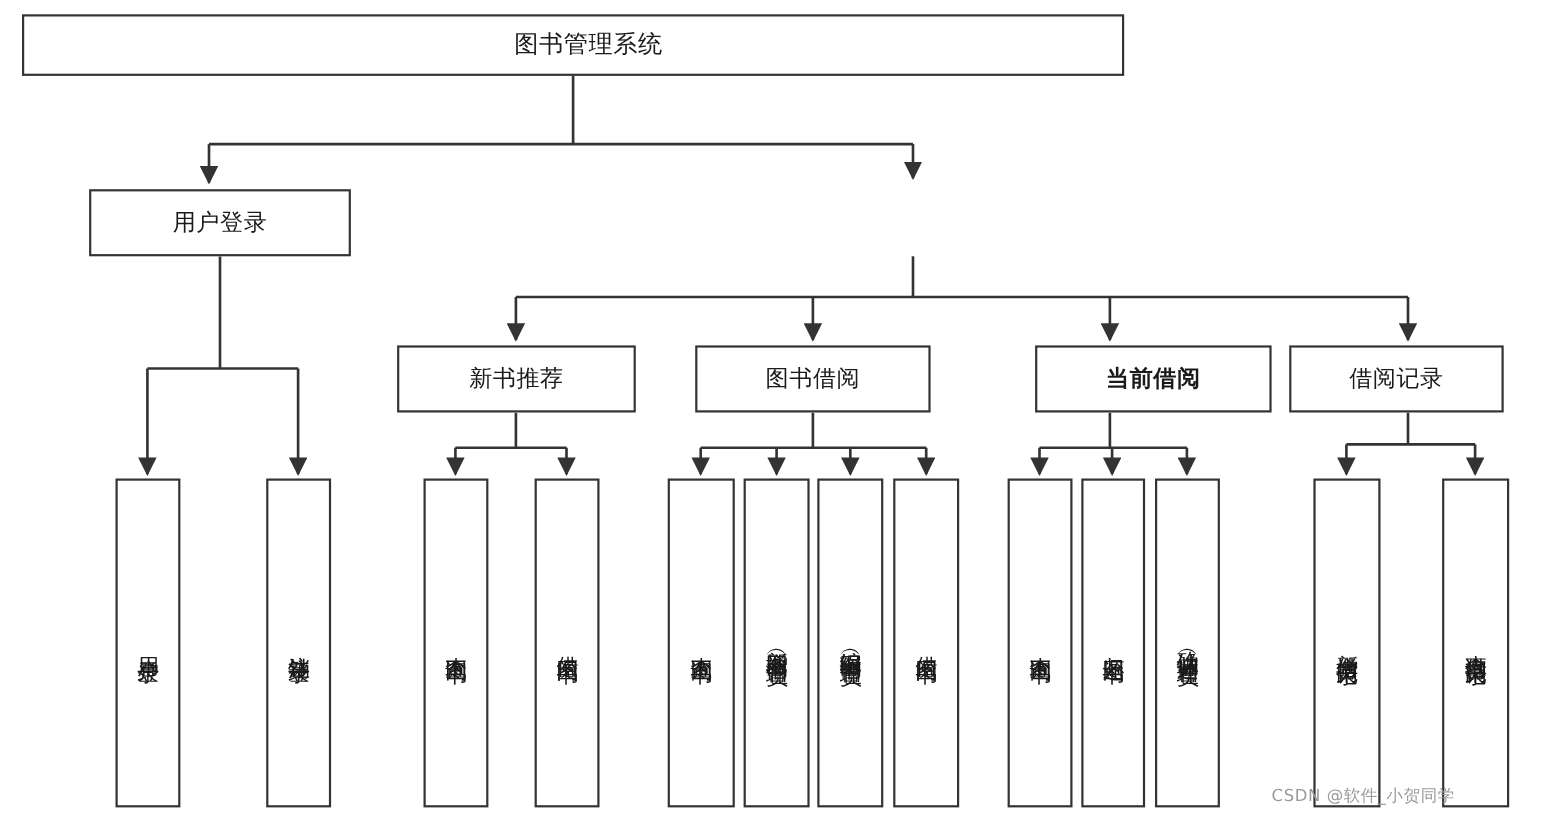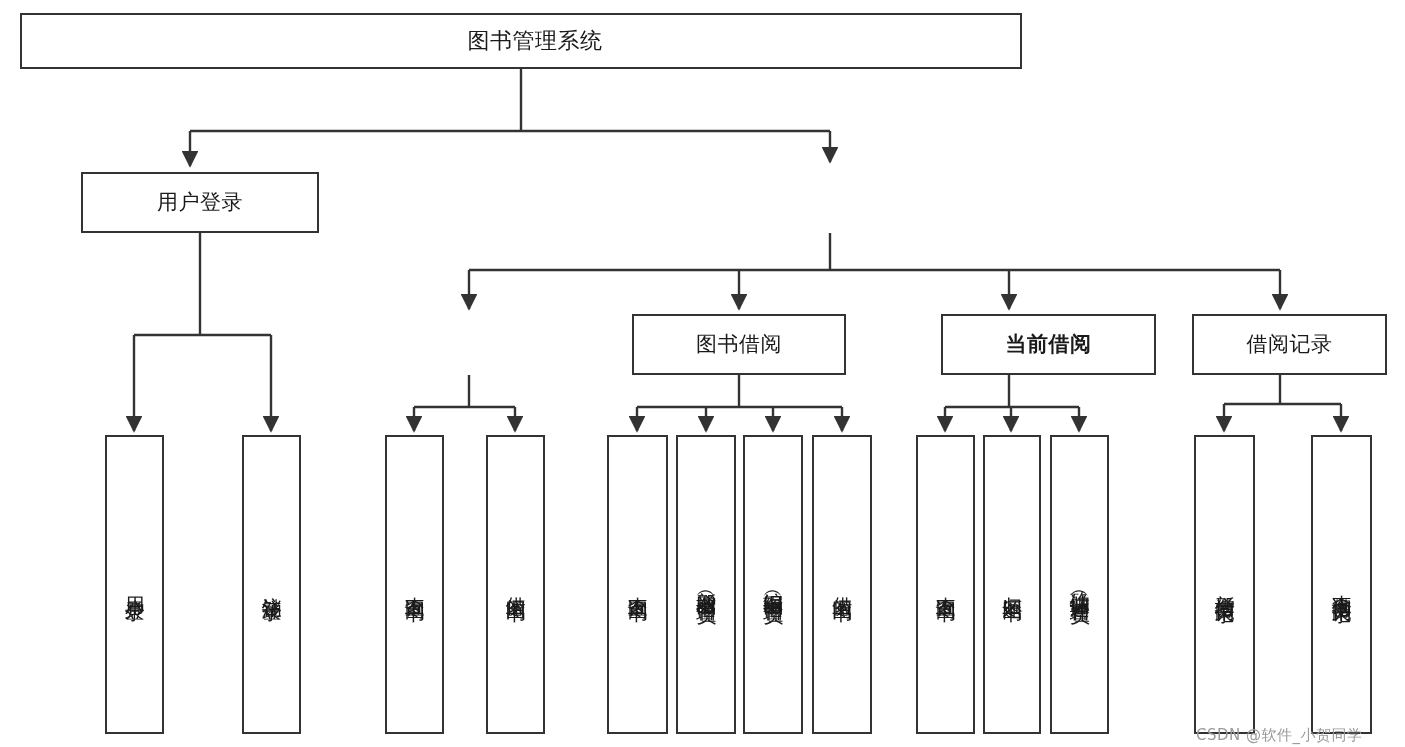--- a/index.html
+++ b/index.html
@@ -120,27 +120,30 @@
   </svg>
 
   <div class="node horiz root" style="left:20px; top:13px; width:1002px; height:56px;">
     <span>图书管理系统</span>
   </div>
 
   <div class="node horiz" style="left:81px; top:172px; width:238px; height:61px;">
     <span>用户登录</span>
   </div>
 
+  <div class="node horiz" style="left:361px; top:314px; width:217px; height:61px;">
+    <span>新书推荐</span>
+  </div>
   <div class="node horiz" style="left:632px; top:314px; width:214px; height:61px;">
     <span>图书借阅</span>
   </div>
   <div class="node horiz" style="left:941px; top:314px; width:215px; height:61px;font-weight:bold;">
     <span>当前借阅</span>
   </div>
-  <div class="node horiz" style="left:1172px; top:314px; width:195px; height:61px;margin-left:20px;">
+  <div class="node horiz" style="left:1172px; top:314px; width:195px; height:61px;">
     <span>借阅记录</span>
   </div>
 
   <div class="node vert" style="left:105px; top:435px; width:59px; height:299px;">
     <span class="vlabel">用户登录</span>
   </div>
   <div class="node vert" style="left:242px; top:435px; width:59px; height:299px;">
     <span class="vlabel">注销登录</span>
   </div>
 
@@ -174,15 +177,15 @@
     <span class="vlabel">确认归还（管理员）</span>
   </div>
 
   <div class="node vert" style="left:1194px; top:435px; width:61px; height:299px;">
     <span class="vlabel">新增借阅记录</span>
   </div>
   <div class="node vert" style="left:1311px; top:435px; width:61px; height:299px;">
     <span class="vlabel">查询借阅记录</span>
   </div>
 
-  <div class="watermark" style="left:1196px; top:714px;margin-top:12px;">CSDN @软件_小贺同学</div>
+  <div class="watermark" style="left:1156px; top:714px;">CSDN @软件_小贺同学</div>
 
 </div>
 
 </body></html>

